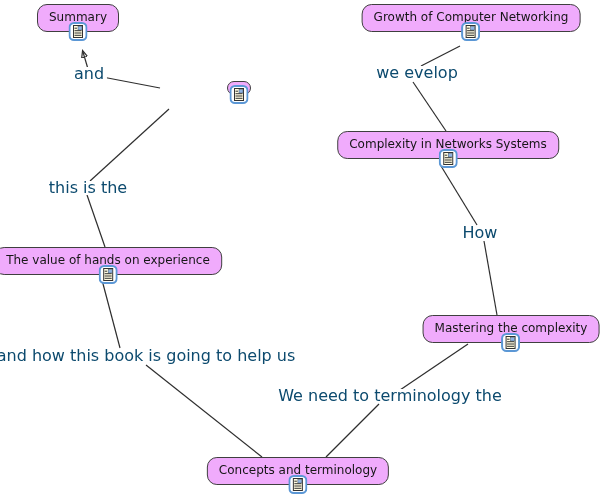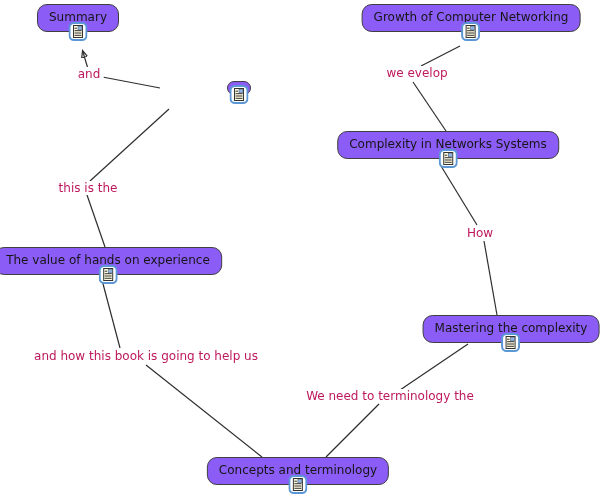--- a/index.html
+++ b/index.html
@@ -6,26 +6,26 @@
   body{
     width:600px;height:503px;position:relative;overflow:hidden;
     background:#ffffff;
     font-family:"DejaVu Sans","Liberation Sans",sans-serif;
   }
   .canvas{position:absolute;inset:0;}
   svg.edges{position:absolute;left:0;top:0;width:600px;height:503px;}
   svg.edges path{stroke:#2e2e2e;stroke-width:1.2;fill:none;}
   .phrase{
     position:absolute;transform:translate(-50%,-50%);
-    background:#ffffff;color:#be185d;font-size:12px;line-height:14px;
+    background:#ffffff;color:#0c4a6e;font-size:16px;line-height:14px;
     padding:0 3px;white-space:nowrap;
   }
   .node{
     position:absolute;transform:translateX(-50%);
-    background:#8b5cf6;border:1.5px solid #3f3f3f;border-radius:10px;
+    background:#f0abfc;border:1.5px solid #3f3f3f;border-radius:10px;
     padding:5px 11px 7px 11px;font-size:12px;line-height:14px;color:#161616;
     white-space:nowrap;box-sizing:border-box;text-align:right;
   }
   .resource-icon{
     position:absolute;left:50%;bottom:-10px;transform:translateX(-50%);
     width:19px;height:19px;display:block;
   }
   .resource-icon svg{display:block;width:19px;height:19px;}
 </style>
 </head>

